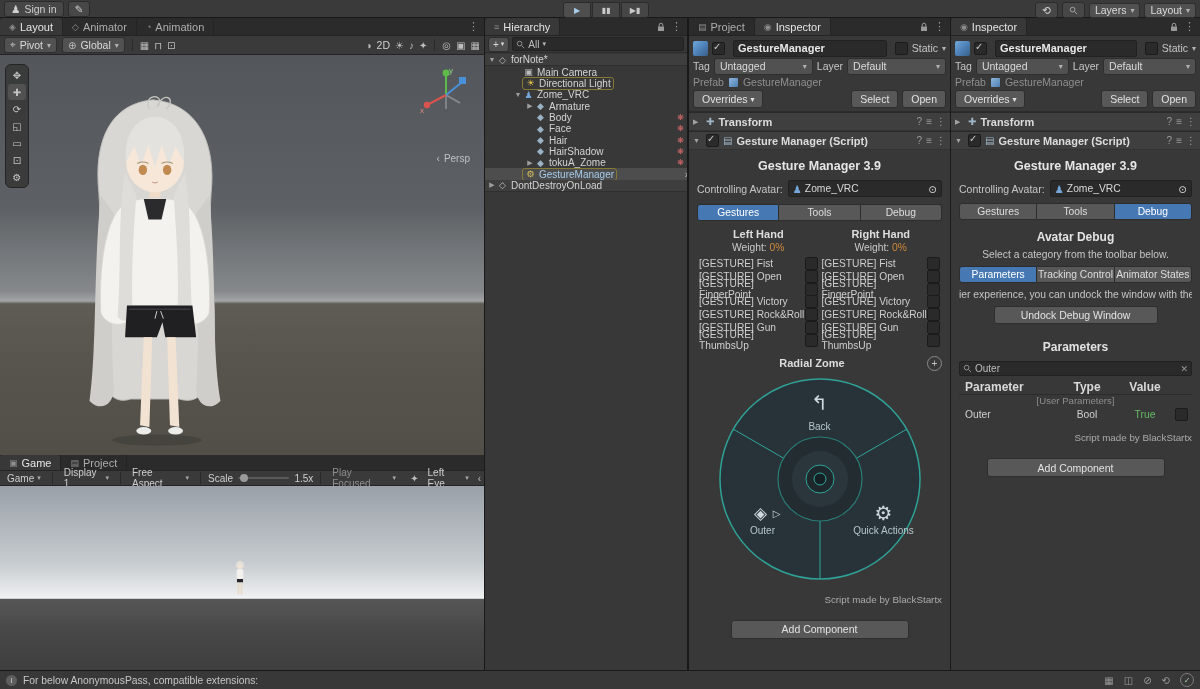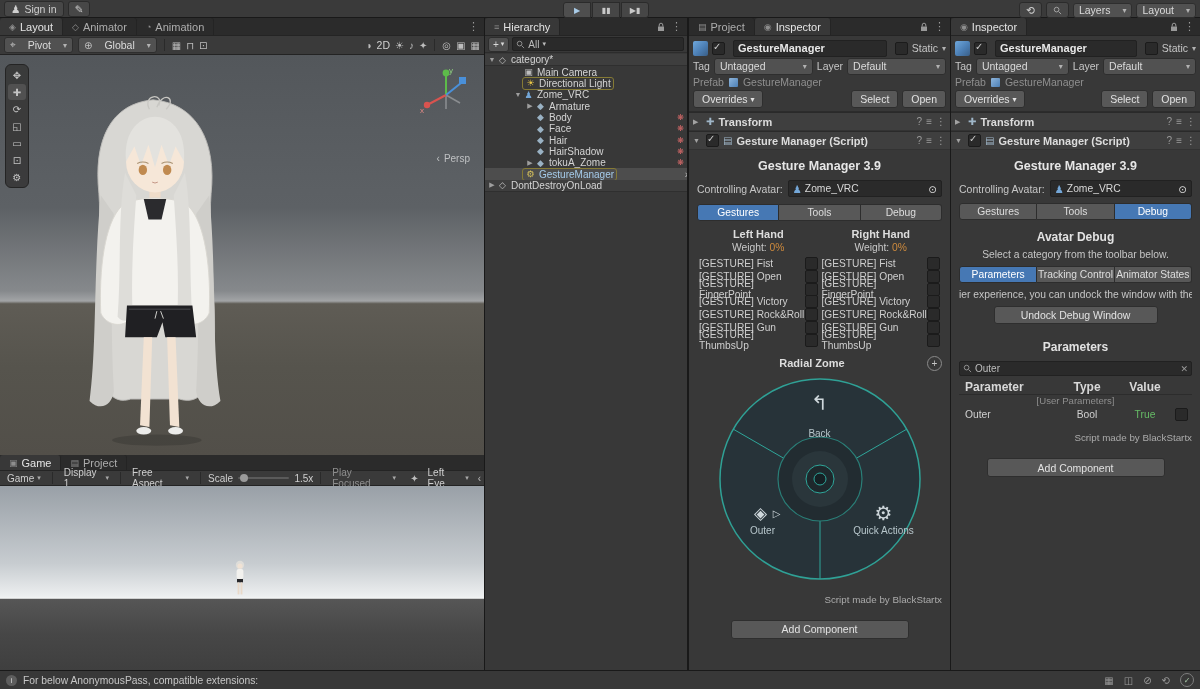--- a/index.html
+++ b/index.html
@@ -14,21 +14,21 @@
   
   #topbar{left:0;top:0;width:1200px;height:18px;background:#3A3A3A;border-bottom:1px solid #191919;display:flex;align-items:center;padding:0 4px;box-sizing:border-box;gap:4px;}
   .tbtn{display:inline-flex;align-items:center;gap:4px;height:14px;padding:0 6px;background:#474747;border:1px solid #2B2B2B;border-radius:3px;color:#CFCFCF;font-size:10.5px;}
   #playgroup{position:absolute;left:563px;top:2px;display:flex;gap:1px;}
   .pbtn{width:26px;height:14px;background:#464646;border:1px solid #2B2B2B;display:flex;align-items:center;justify-content:center;font-size:8px;color:#C8C8C8;}
   .pbtn:first-child{border-radius:3px 0 0 3px;color:#A9CCE8;background:#4E4E4E;}
   .pbtn:last-child{border-radius:0 3px 3px 0;}
   #topright{position:absolute;right:4px;top:2px;display:flex;gap:4px;align-items:center;}
 
   
-  .dd{display:inline-flex;align-items:center;gap:12px;height:15px;padding:0 5px;background:#515151;border:1px solid #2E2E2E;border-radius:3px;color:#DADADA;font-size:10.5px;white-space:nowrap;justify-content:center;}
+  .dd{display:inline-flex;align-items:center;gap:4px;height:15px;padding:0 5px;background:#515151;border:1px solid #2E2E2E;border-radius:3px;color:#DADADA;font-size:10.5px;white-space:nowrap;justify-content:center;}
   .dd .car{font-size:8px;color:#B2B2B2;}
   .btn{display:inline-flex;align-items:center;justify-content:center;height:16px;padding:0 8px;background:#585858;border:1px solid #2E2E2E;border-radius:3px;color:#E2E2E2;font-size:10.5px;white-space:nowrap;}
   .checkbox{width:11px;height:11px;background:#2A2A2A;border:1px solid #1B1B1B;border-radius:2px;position:relative;flex:none;}
   .checkbox.checked::after{content:"✓";position:absolute;left:0px;top:-2px;font-size:10px;color:#C9C9C9;}
   .tabstrip{height:17px;background:#2B2B2B;display:flex;align-items:stretch;border-bottom:1px solid #242424;}
   .tab{display:flex;align-items:center;gap:4px;padding:0 9px;font-size:11px;color:#ADADAD;background:#2B2B2B;border-right:1px solid #242424;border-radius:3px 3px 0 0;}
   .tab.on{background:#383838;color:#E4E4E4;}
   .tab .tic{font-size:9px;color:#8E8E8E;}
   .stripicons{margin-left:auto;display:flex;align-items:center;gap:6px;padding:0 5px;color:#9A9A9A;}
   .kebab{font-size:11px;color:#9A9A9A;}
@@ -372,21 +372,21 @@
             <line x1="6.2" y1="6.2" x2="9" y2="9" stroke="#999999"></line>
           </svg>
         <span>All</span>
         <span class="car" style="font-size:7px">▾</span>
       </div>
     </div>
     <div id="tree">
       <div class="hrow scene-row" style="padding-left:2px">
         <span class="fold">▼</span>
         <span class="hicon c-scene">◇</span>
-        <span>category*</span>
+        <span>forNote*</span>
       </div>
       <div class="hrow" style="padding-left:38px">
         <span class="hicon c-cam">▣</span>
         <span>Main Camera</span>
       </div>
       <div class="hrow" style="padding-left:38px">
         <span class="hsel ol-yellow">
           <span class="hicon c-light">☀</span>
           <span>Directional Light</span>
         </span>
@@ -628,21 +628,21 @@
           <circle cx="106" cy="106" r="100" fill="#27333A" stroke="#2FA69A" stroke-width="1.5" opacity="0.96"></circle>
           <line x1="71" y1="86" x2="19" y2="56" stroke="#2FA69A" stroke-width="1"></line>
           <line x1="141" y1="86" x2="193" y2="56" stroke="#2FA69A" stroke-width="1"></line>
           <line x1="106" y1="146" x2="106" y2="206" stroke="#2FA69A" stroke-width="1"></line>
           <circle cx="106" cy="106" r="42" fill="#222C31" stroke="#2A7E77" stroke-width="1.2"></circle>
           <circle cx="106" cy="106" r="28" fill="#2A363B"></circle>
           <circle cx="106" cy="106" r="14" fill="#1E282C" stroke="#2FA69A" stroke-width="1"></circle>
           <circle cx="106" cy="106" r="6" fill="#152024" stroke="#2FA69A" stroke-width="1"></circle>
         </svg>
         <div class="ricon" style="left:106px;top:18px;font-size:20px">↰</div>
-        <div class="rlabel" style="left:106px;top:55px">Back</div>
+        <div class="rlabel" style="left:106px;top:48px">Back</div>
         <div class="ricon" style="left:47px;top:130px;font-size:17px">◈</div>
         <div class="ricon" style="left:63px;top:135px;font-size:10px">▷</div>
         <div class="rlabel" style="left:49px;top:152px">Outer</div>
         <div class="ricon" style="left:170px;top:128px;font-size:20px">⚙</div>
         <div class="rlabel" style="left:170px;top:152px">Quick Actions</div>
       </div>
 
       <div class="credit">Script made by BlackStartx</div>
       <div class="btn addcomp">
           <span>Add Component</span>

